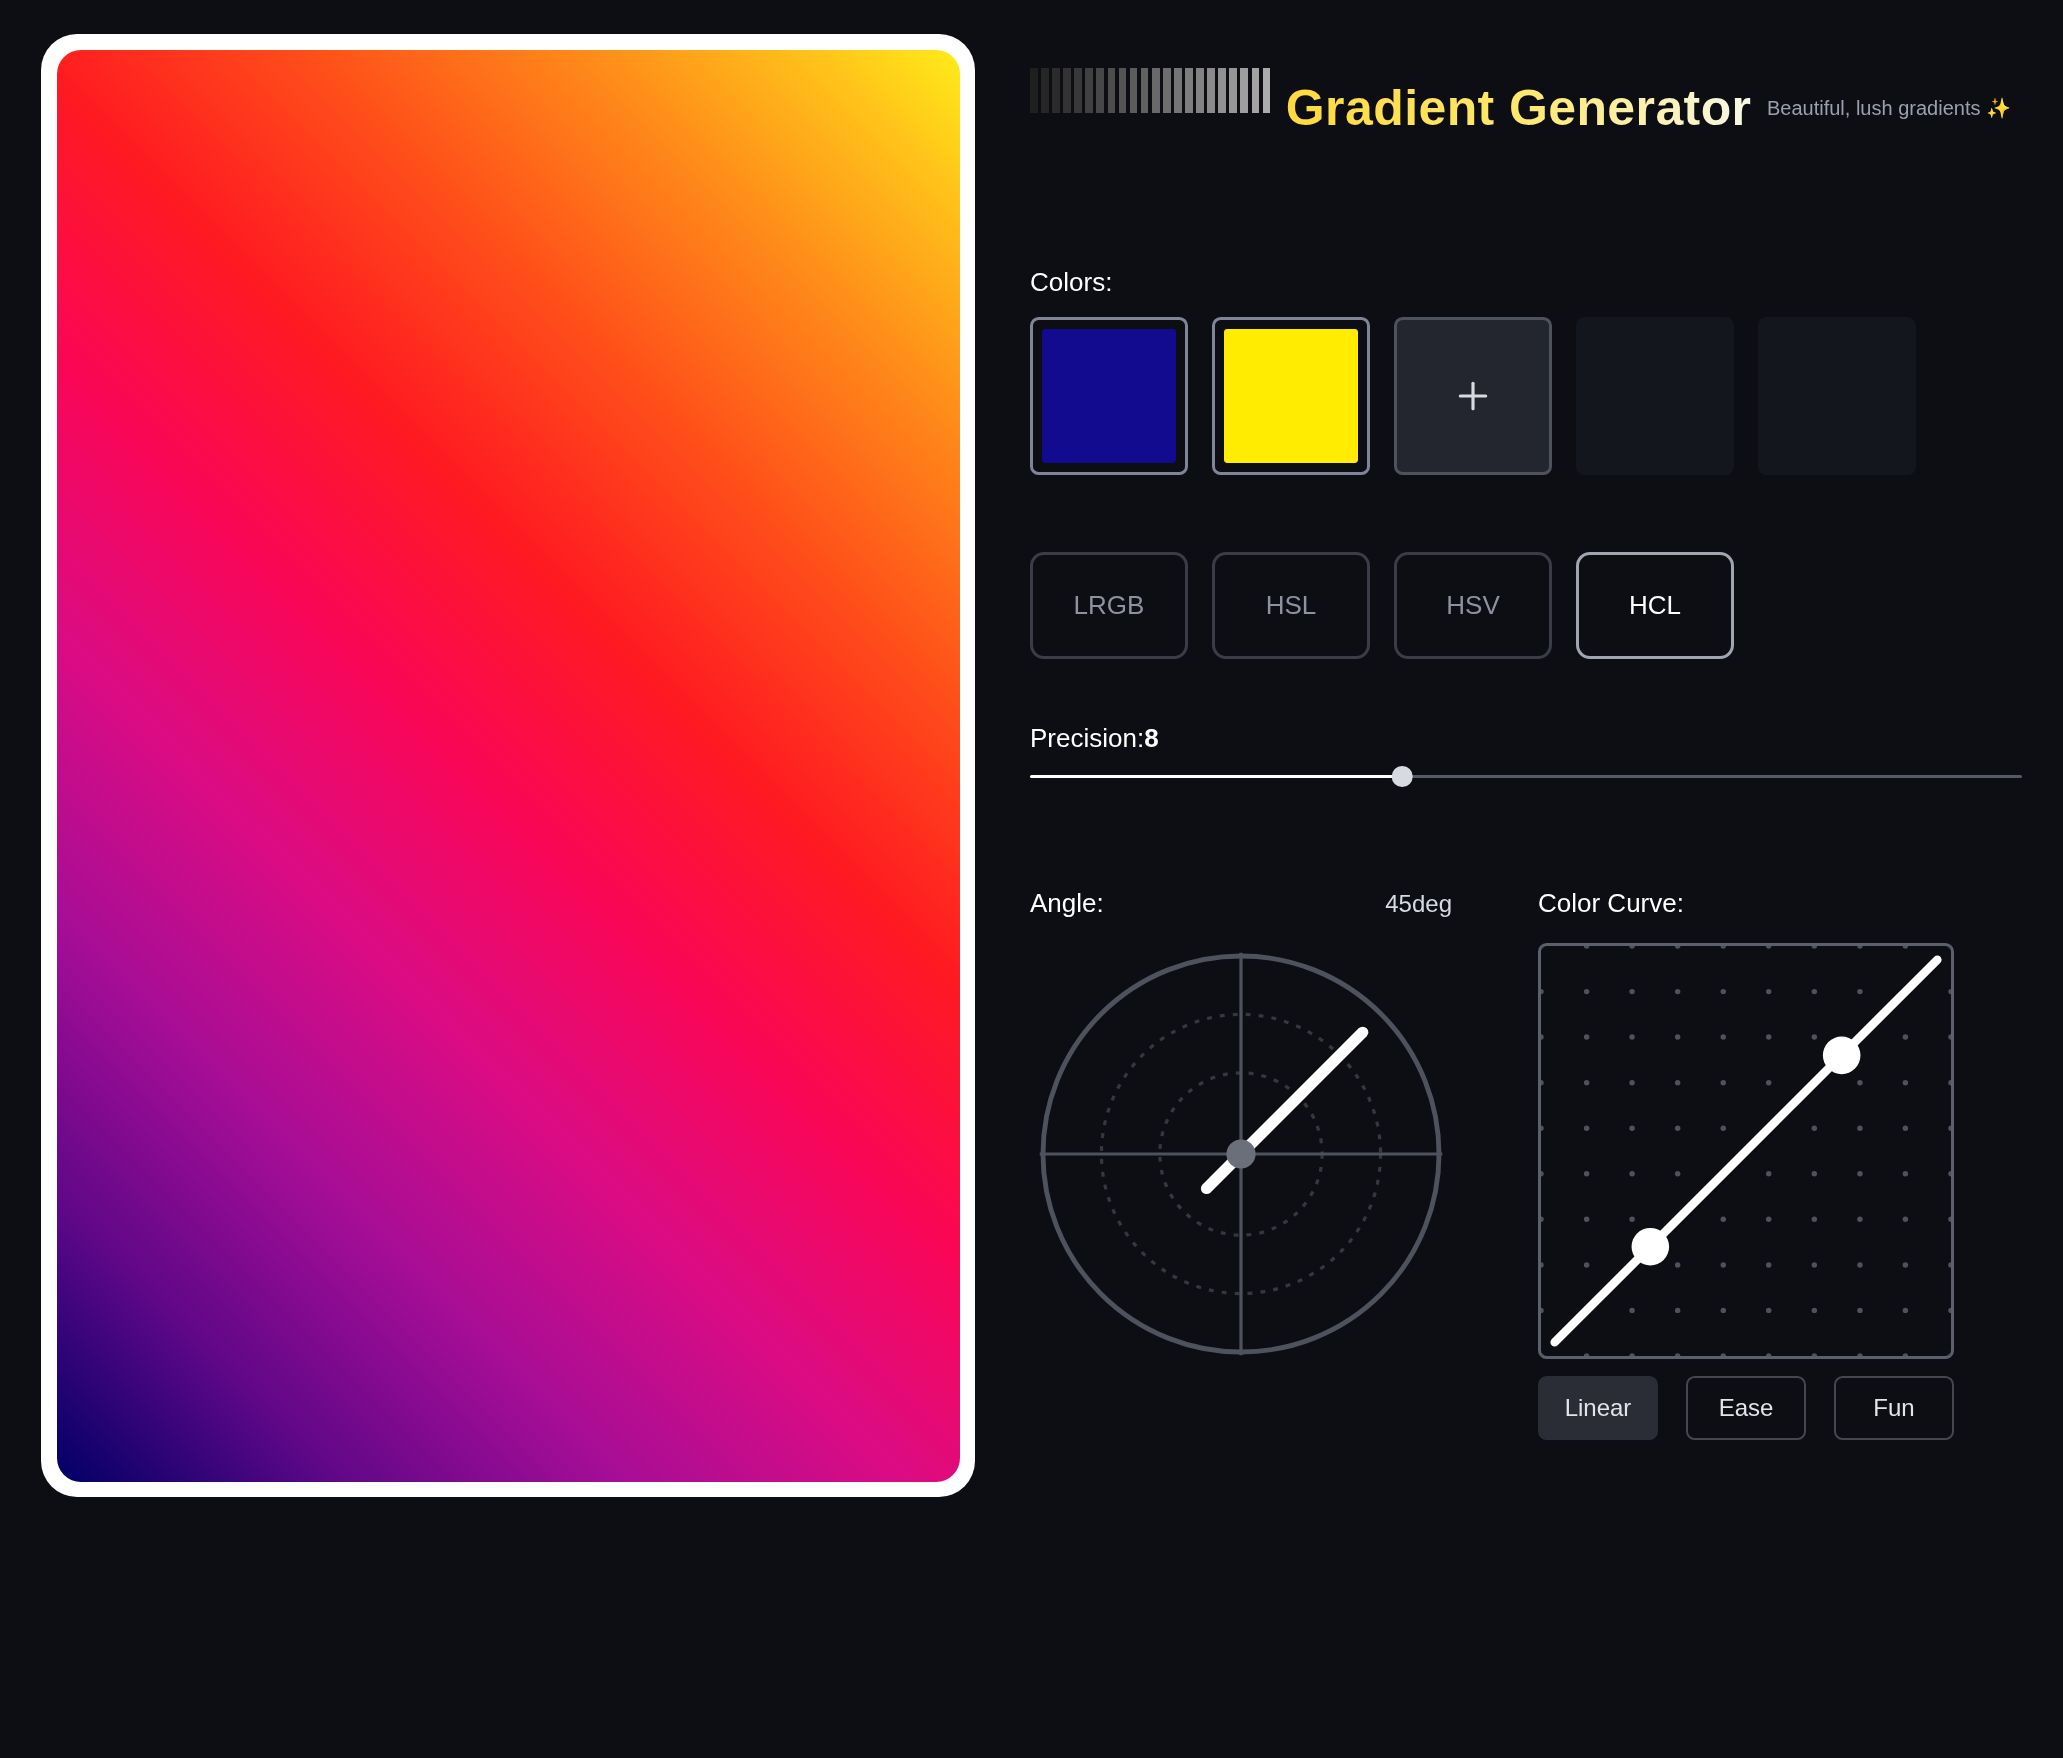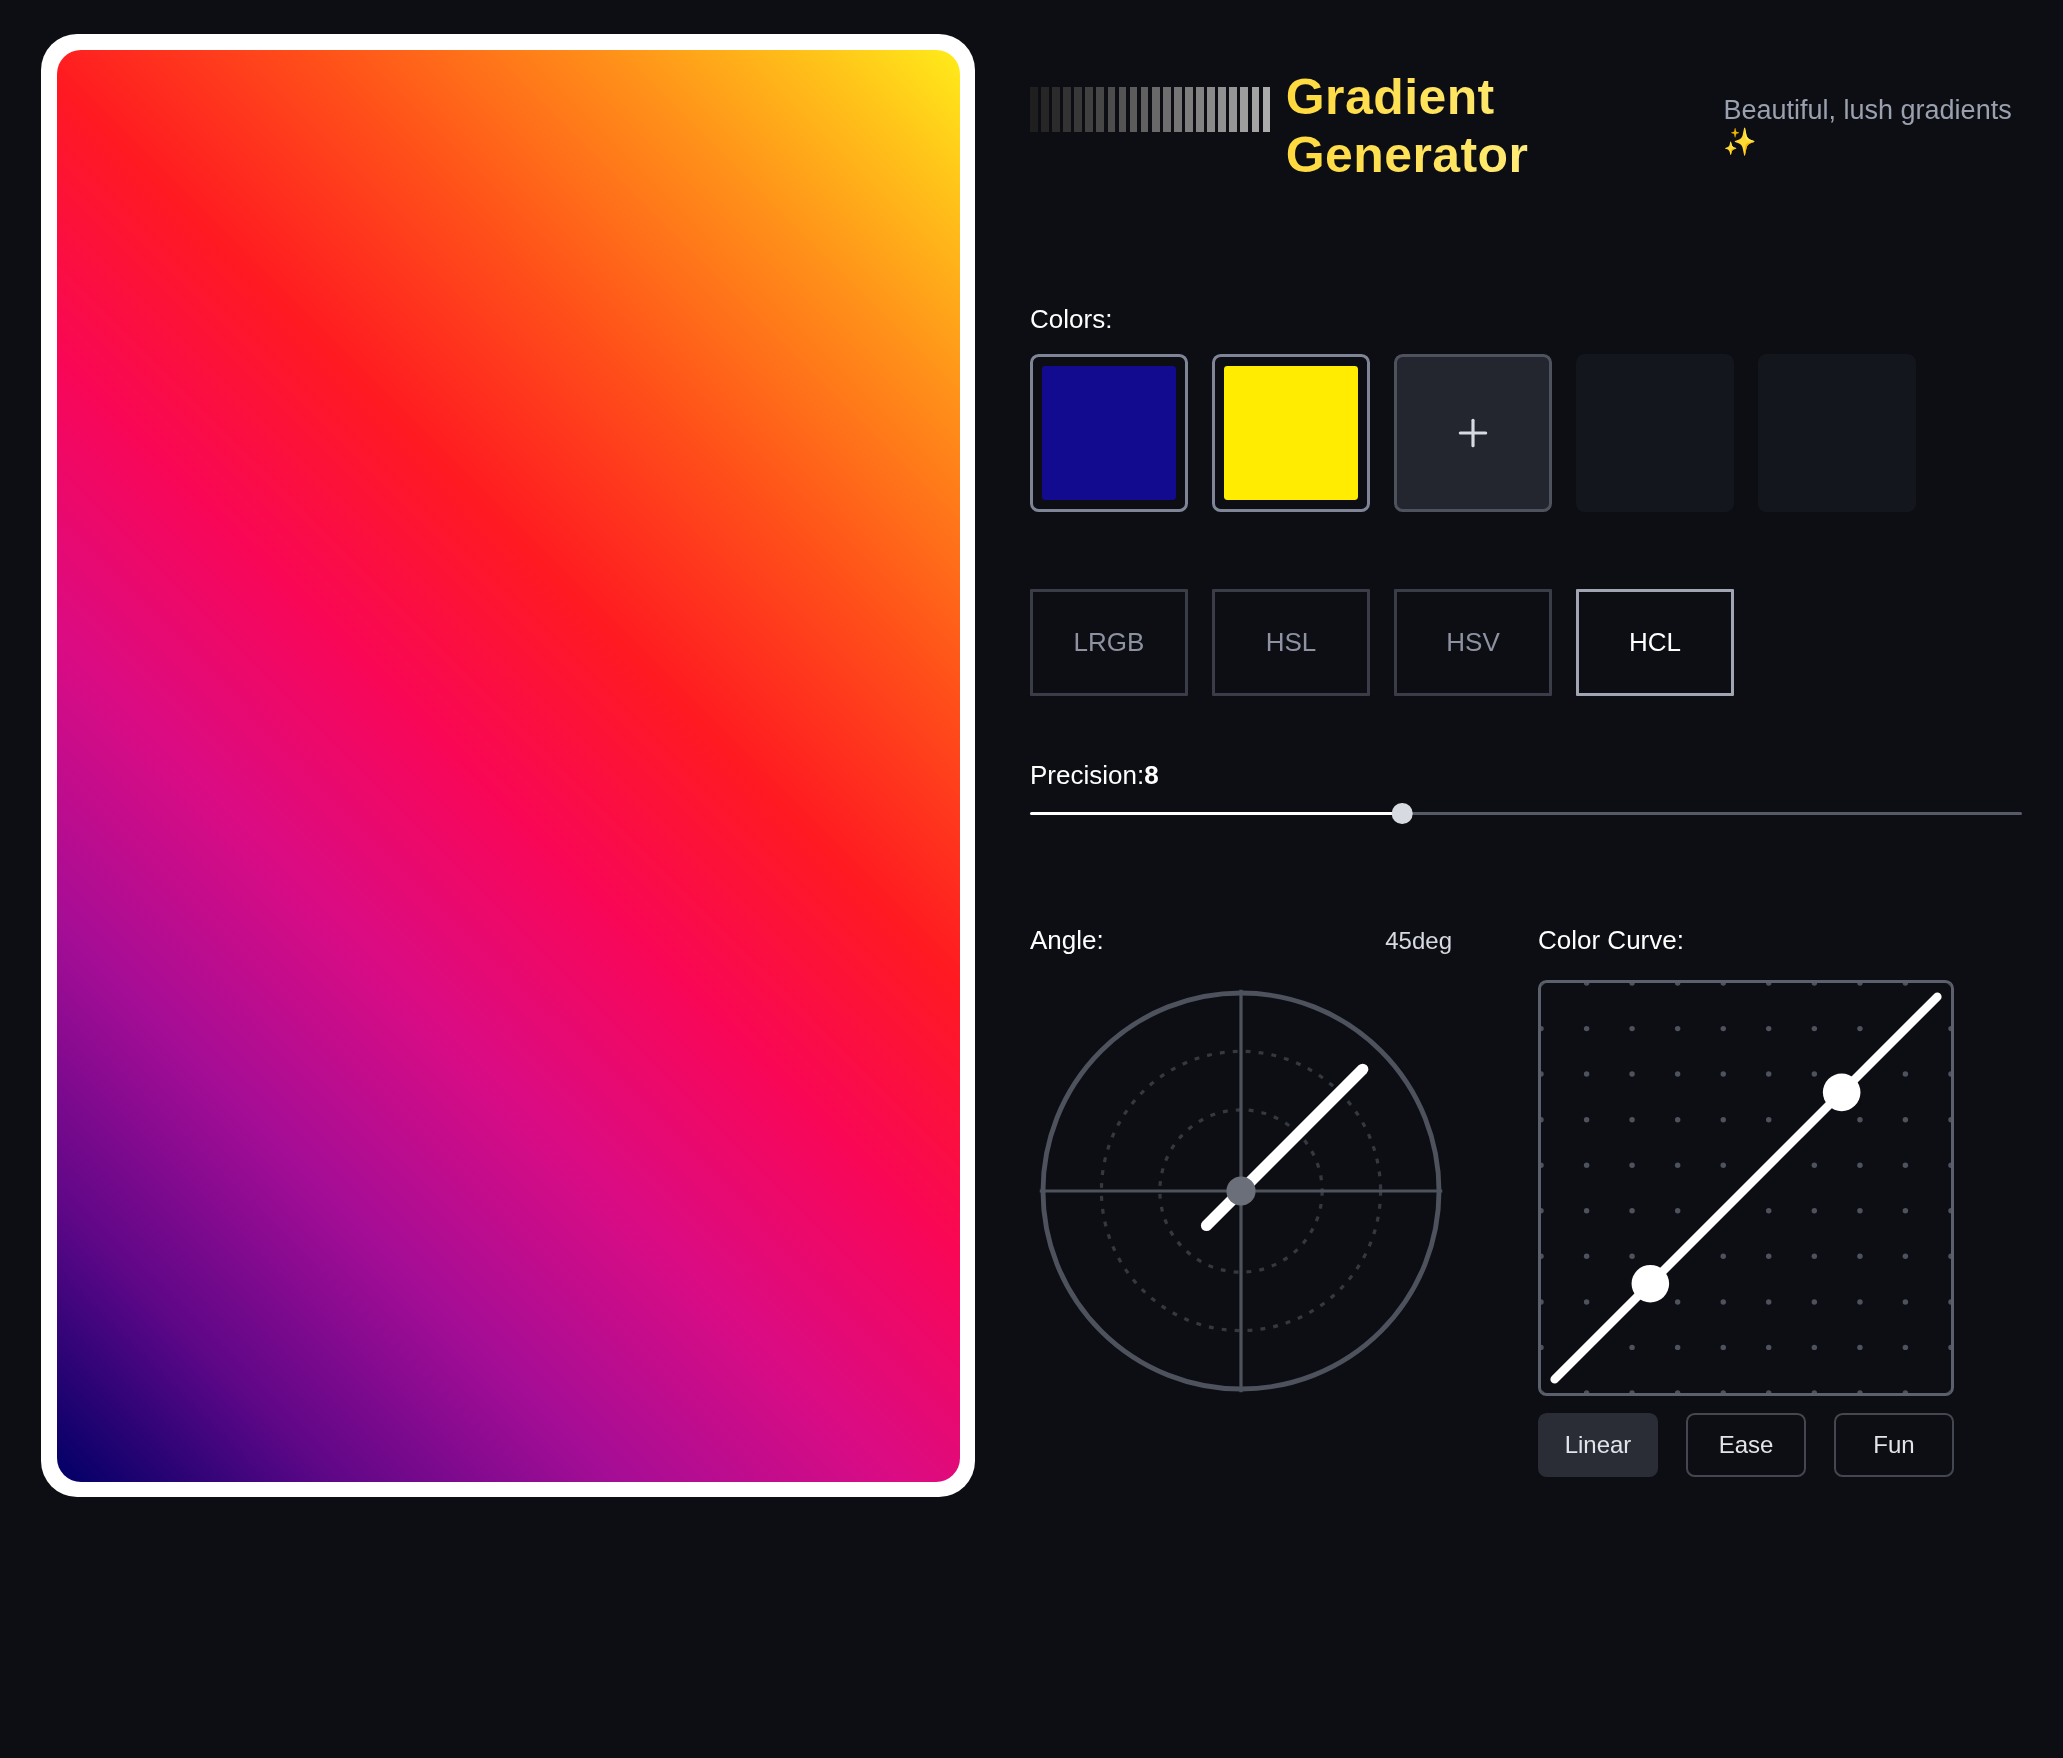--- a/index.html
+++ b/index.html
@@ -71,21 +71,21 @@
   .title {
     font-size: 50px;
     font-weight: 700;
     background: linear-gradient(90deg, #ffd93d 0%, #ffe86b 50%, #f7f7e6 100%);
     -webkit-background-clip: text;
     background-clip: text;
     color: transparent;
     letter-spacing: 0.4px;
   }
   .tagline {
-    font-size: 27px;
+    font-size: 20px;
     color: #9aa0ae;
     font-weight: 400;
   }
 
   .section-label {
     font-size: 26px;
     font-weight: 400;
     color: #fff;
     margin-bottom: 19px;
   }
@@ -126,21 +126,21 @@
   .swatch.placeholder {
     background: #14161d;
     border: none;
   }
 
   
   .mode-row { margin-bottom: 64px; }
   .mode-btn {
     width: 158px;
     height: 107px;
-    border-radius: 1px;
+    border-radius: 14px;
     border: 3.4px solid #3a3d47;
     background: transparent;
     color: #8d91a0;
     font-size: 26px;
     font-weight: 500;
     display: flex;
     align-items: center;
     justify-content: center;
     cursor: pointer;
     font-family: inherit;

